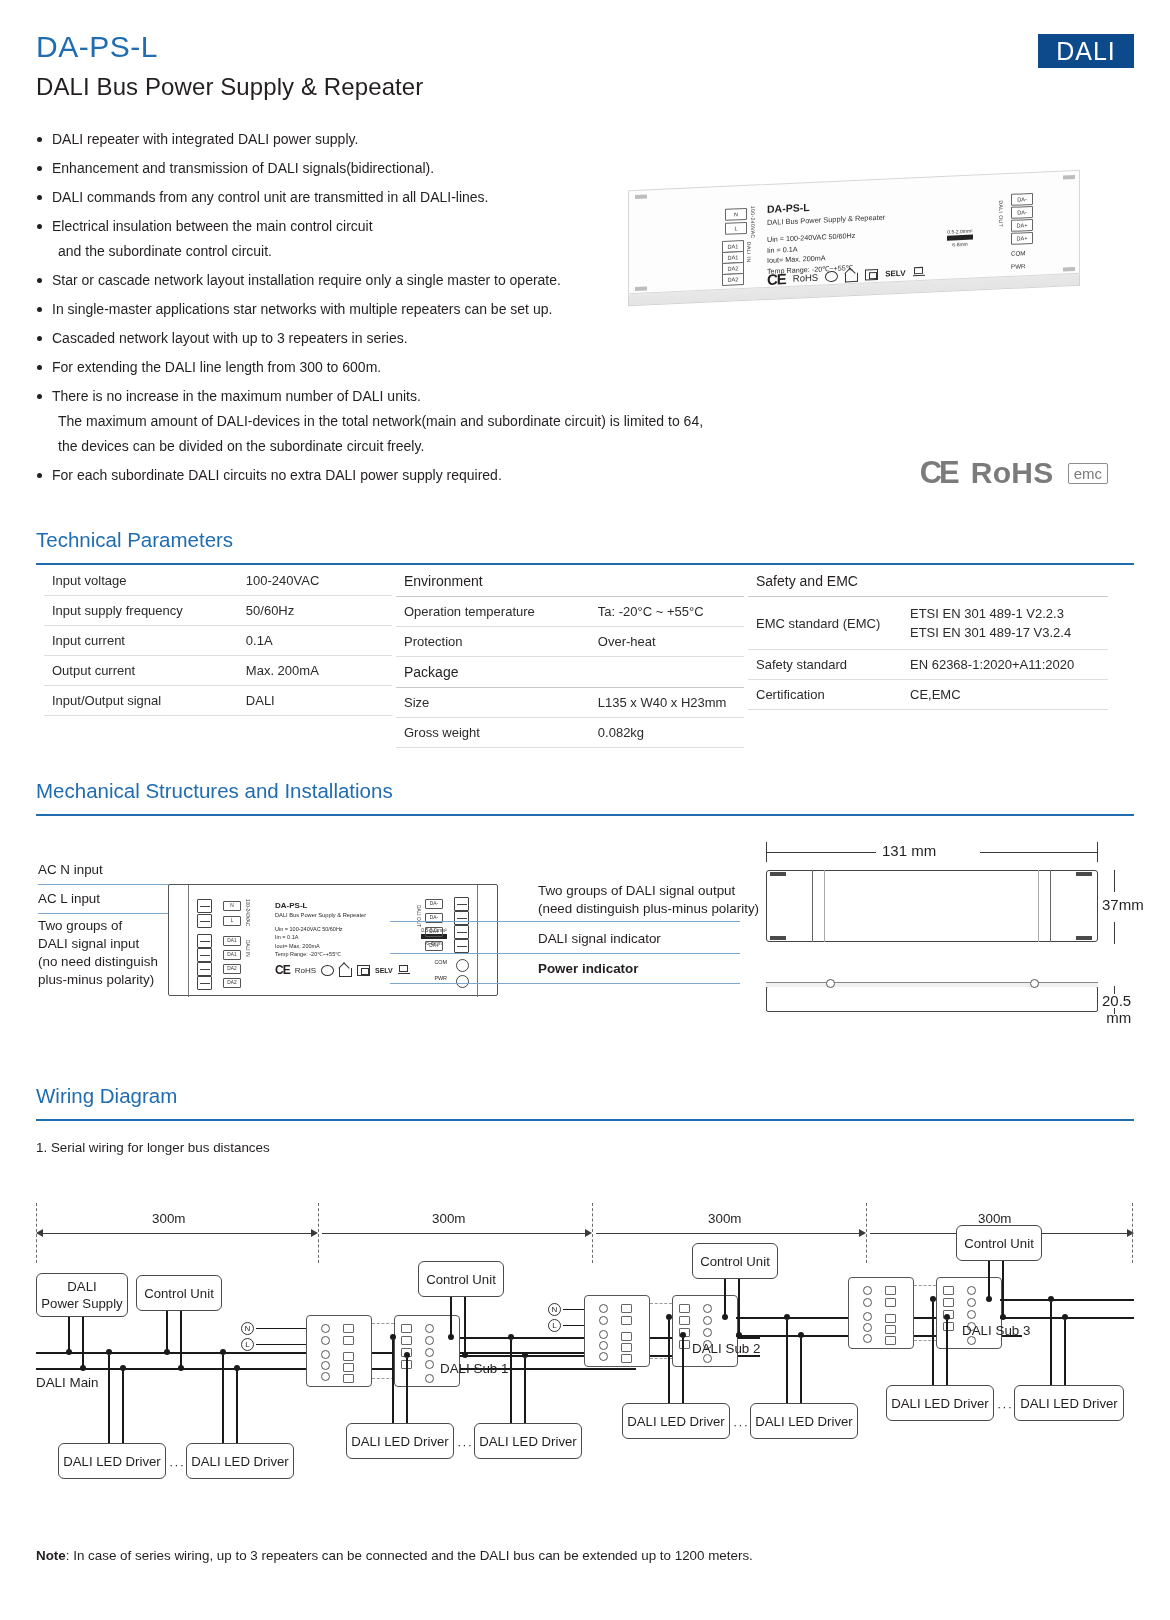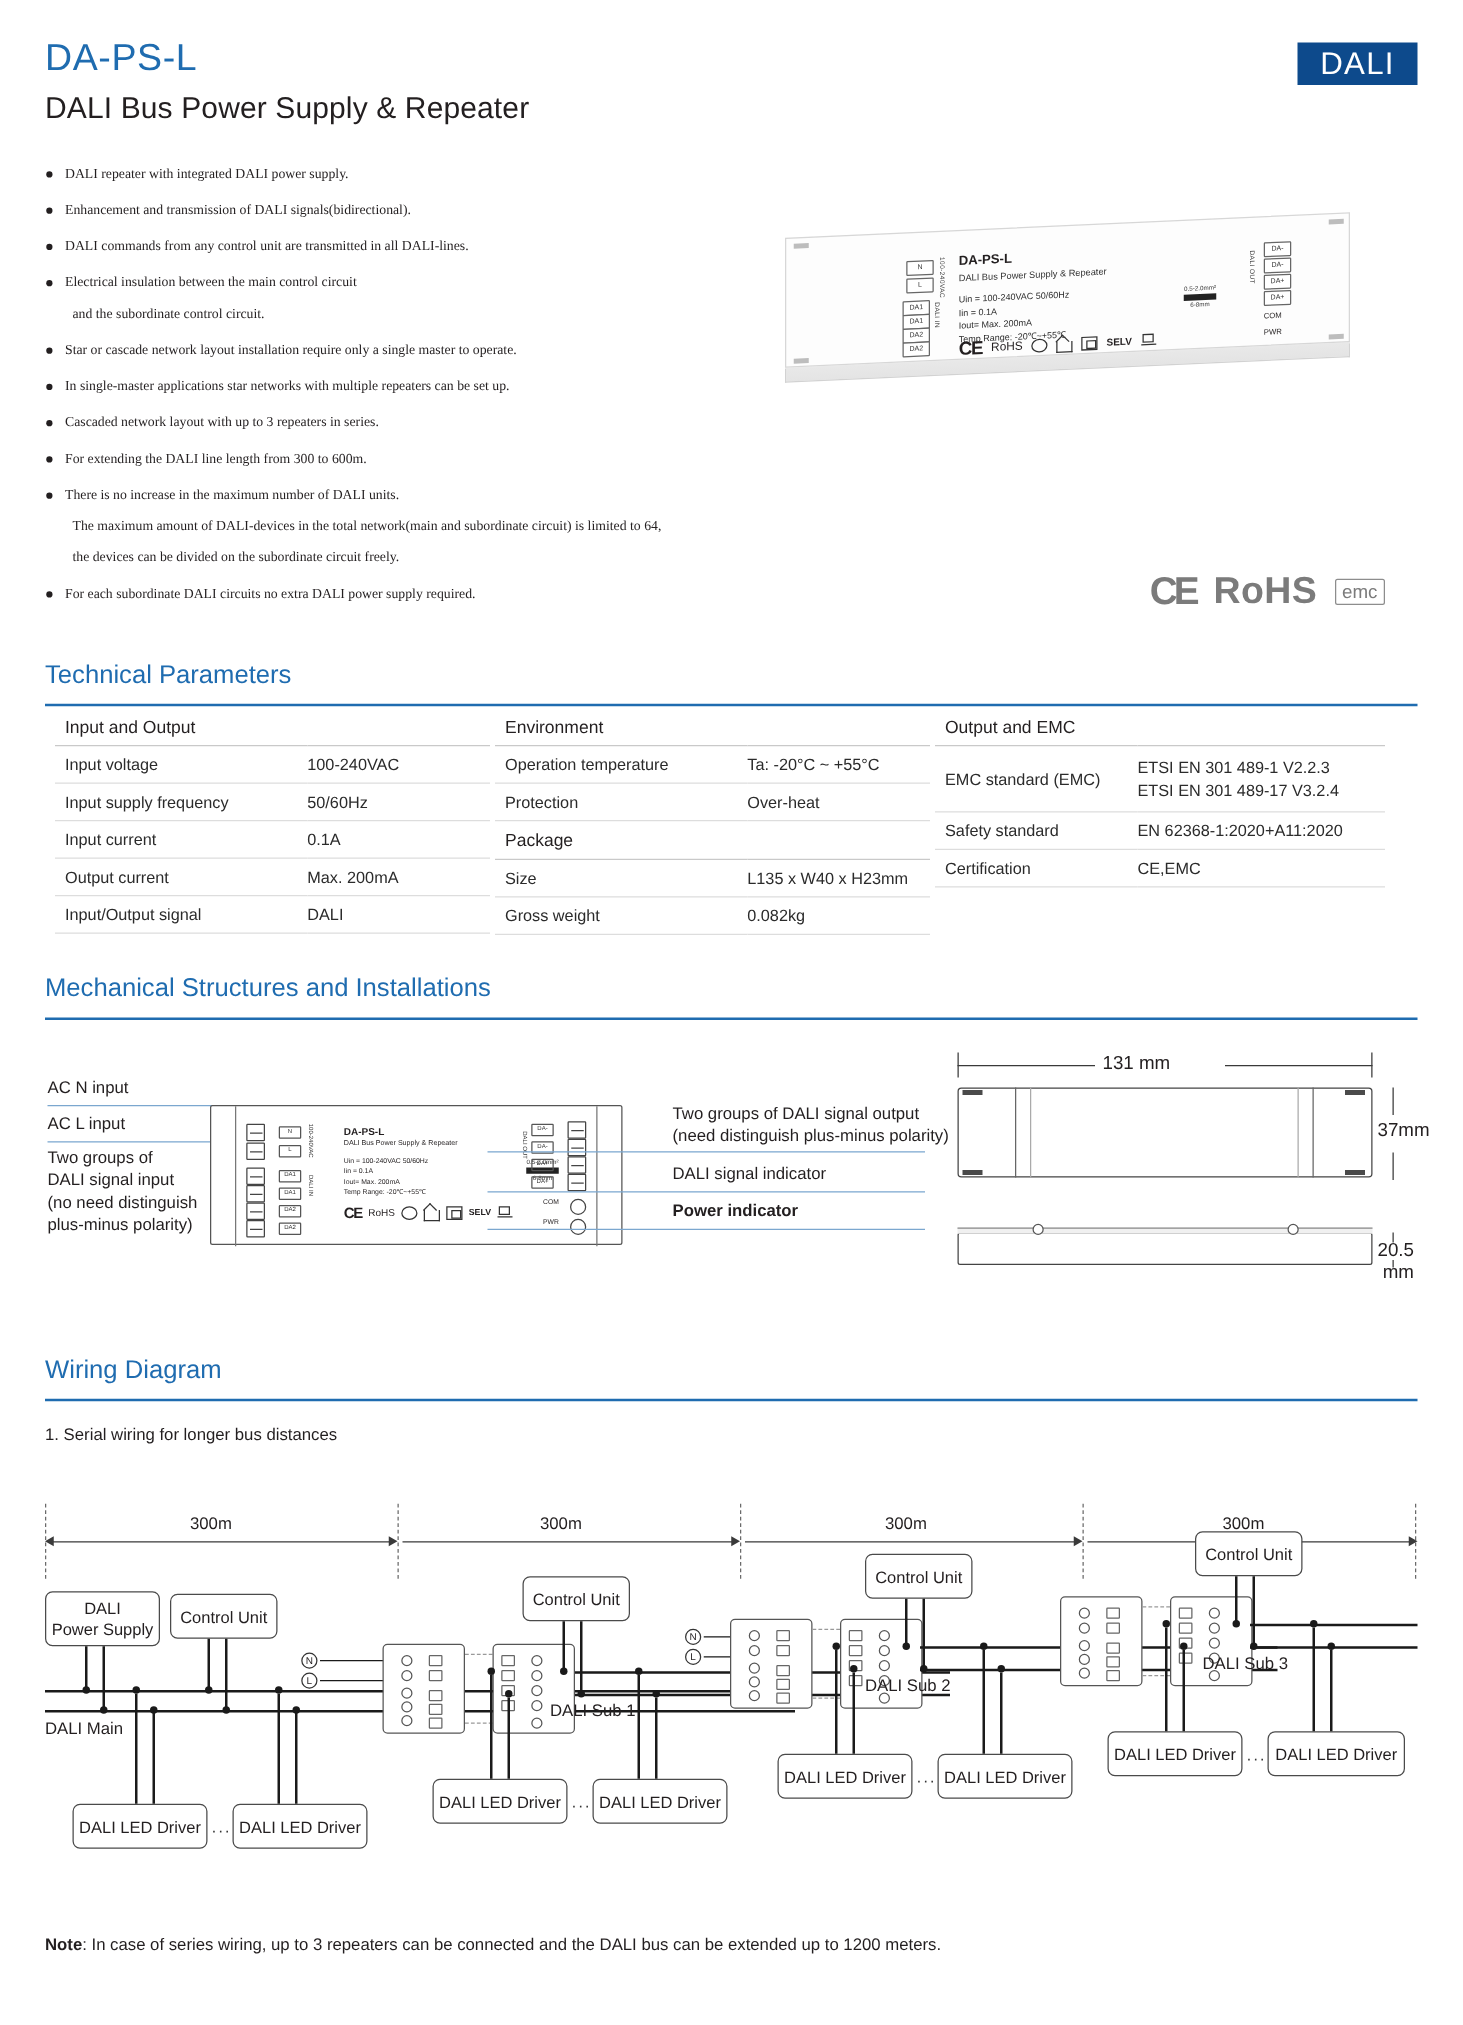--- a/index.html
+++ b/index.html
@@ -23,21 +23,21 @@
   }
   .dali-logo {
     position: absolute; right: 36px; top: 34px;
     width: 96px; height: 34px; background: #0d4a8c;
     color: #fff; font-size: 25px; letter-spacing: 1px;
     text-align: center; line-height: 34px;
   }
 
   
   .features { position: absolute; left: 36px; top: 128px; width: 700px; }
-  .feat { position: relative; padding-left: 16px; font-size: 11px; line-height: 22.5px; margin-bottom: 6.5px; font-family: Liberation Serif, serif; }
+  .feat { position: relative; padding-left: 16px; font-size: 14px; line-height: 22.5px; margin-bottom: 6.5px; }
   .feat.dot::before {
     content: ""; position: absolute; left: 1px; top: 9px;
     width: 5px; height: 5px; border-radius: 50%; background: #231f20;
   }
   .feat.cont { margin-top: -4px; margin-bottom: 6.5px; padding-left: 22px; }
 
   
   .photo { position: absolute; left: 596px; top: 172px; width: 516px; height: 152px; }
   .pbody {
     position: absolute; left: 32px; top: 8px; width: 452px; height: 104px;
@@ -237,23 +237,20 @@
     <div class="bc-rohs">RoHS</div>
     <div class="bc-emc">emc</div>
   </div>
 
   <div class="sect-title" style="left:36px; top:528px;">Technical Parameters</div>
   <div class="sect-rule" style="left:36px; top:563px; width:1098px;"></div>
 
   <div class="spec-col" style="left:44px; width:348px;">
     <table>
       <tbody>
-          <tr class="grp">
-            <th colspan="2">Input and Output</th>
-          </tr>
       <tr>
         <td style="width:58%">Input voltage</td>
         <td class="v">100-240VAC</td>
           </tr>
       <tr>
         <td>Input supply frequency</td>
         <td class="v">50/60Hz</td>
           </tr>
       <tr>
         <td>Input current</td>
@@ -297,21 +294,21 @@
         <td class="v">0.082kg</td>
           </tr>
     </tbody>
       </table>
   </div>
 
   <div class="spec-col" style="left:748px; width:360px;">
     <table>
       <tbody>
           <tr class="grp">
-            <th colspan="2">Output and EMC</th>
+            <th colspan="2">Safety and EMC</th>
           </tr>
       <tr>
         <td style="width:45%">EMC standard (EMC)</td>
         <td class="v multi" style="white-space:pre-line">ETSI EN 301 489-1 V2.2.3
 ETSI EN 301 489-17 V3.2.4</td>
           </tr>
       <tr>
         <td>Safety standard</td>
         <td class="v">EN 62368-1:2020+A11:2020</td>
           </tr>

